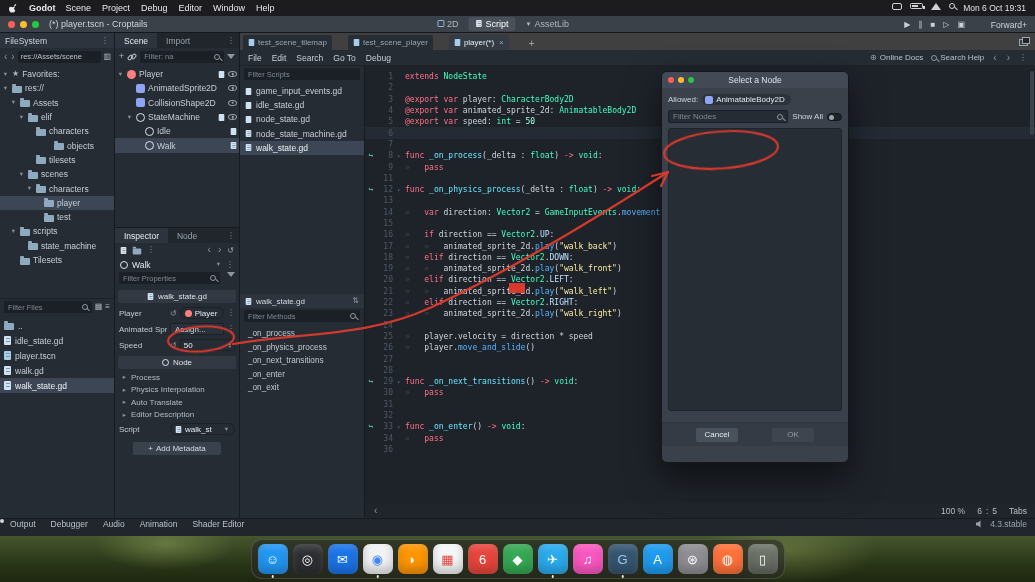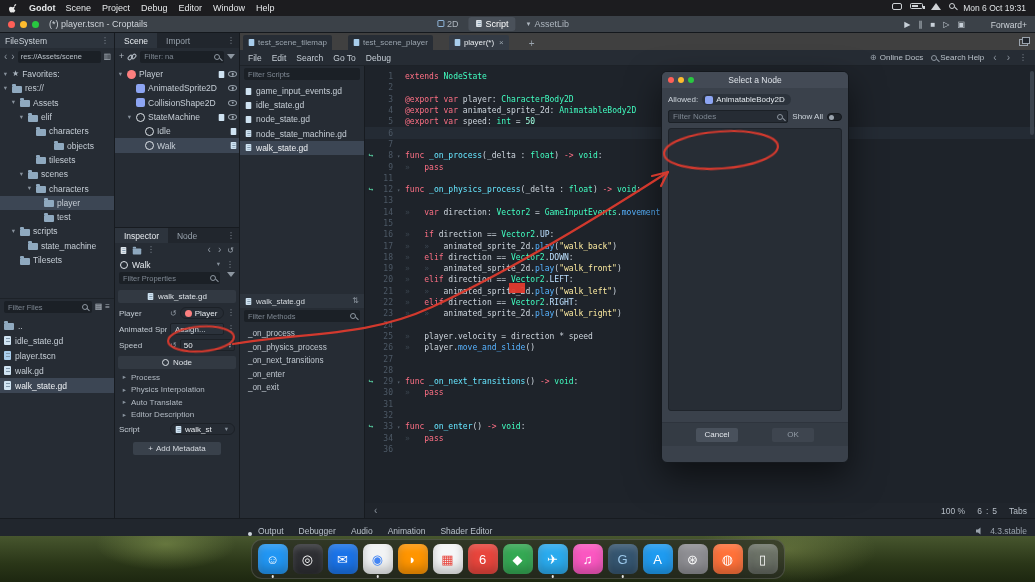--- a/index.html
+++ b/index.html
@@ -126,21 +126,21 @@
   .ov{width:12px;text-align:center;color:#59d3a4;font-size:8px;flex:none}
   .ln{width:20px;text-align:right;color:#4d5966;flex:none;padding-right:4px}
   .fd{width:8px;color:#5b6672;font-size:5.5px;flex:none}
   .tk-k{color:#ff7085}.tk-t{color:#42ffc2}.tk-f{color:#66e6ff}.tk-m{color:#57b3ff}
   .tk-s{color:#ffeda1}.tk-n{color:#a1ffe0}.tk-c{color:#bce0ff}.tk-d{color:#cdd5dd}.tk-w{color:#3b4550}
   #code-scroll{position:absolute;right:1px;top:5px;width:4px;height:64px;background:#3b434d;border-radius:2px}
   #code-status{height:15px;display:flex;align-items:center;gap:10px;padding:0 8px;font-size:8.5px;color:#b6bec7;flex:none;background:#20252c}
   .cs-right{margin-left:auto;display:flex;gap:12px;align-items:center}
 
   
-  #bottombar{position:absolute;top:518px;left:0;right:0;height:18px;background:#21262d;display:flex;align-items:flex-end;gap:15px;padding-left:248px;font-size:8.5px;color:#b9c1ca;border-top:1px solid #171b20;z-index:18}
+  #bottombar{position:absolute;top:518px;left:0;right:0;height:18px;background:#21262d;display:flex;align-items:flex-start;gap:15px;font-size:8.5px;color:#b9c1ca;border-top:1px solid #171b20;z-index:18}
   #bb-items{display:flex;gap:15px;align-items:center}
   .bb-right{margin-left:auto;display:flex;align-items:center;gap:6px;padding-right:8px;color:#9aa3ad}
 
   
   #desktop{position:absolute;top:536px;left:0;right:0;height:46px;background:
     radial-gradient(70px 26px at 16% 18%, rgba(150,170,90,.45), transparent),
     radial-gradient(90px 34px at 76% 30%, rgba(160,175,95,.35), transparent),
     linear-gradient(180deg,#47562e,#2a3618 60%,#1d2710)}
   #dock{position:absolute;left:50%;transform:translateX(-50%);bottom:3px;height:40px;background:rgba(38,40,36,.62);border:1px solid rgba(255,255,255,.14);border-radius:11px;display:flex;align-items:center;gap:5px;padding:0 6px}
   .dicon{width:30px;height:30px;border-radius:7px;display:flex;align-items:center;justify-content:center;font-size:13px;color:#fff;position:relative;box-shadow:inset 0 -6px 10px rgba(0,0,0,.22), inset 0 4px 6px rgba(255,255,255,.18)}

